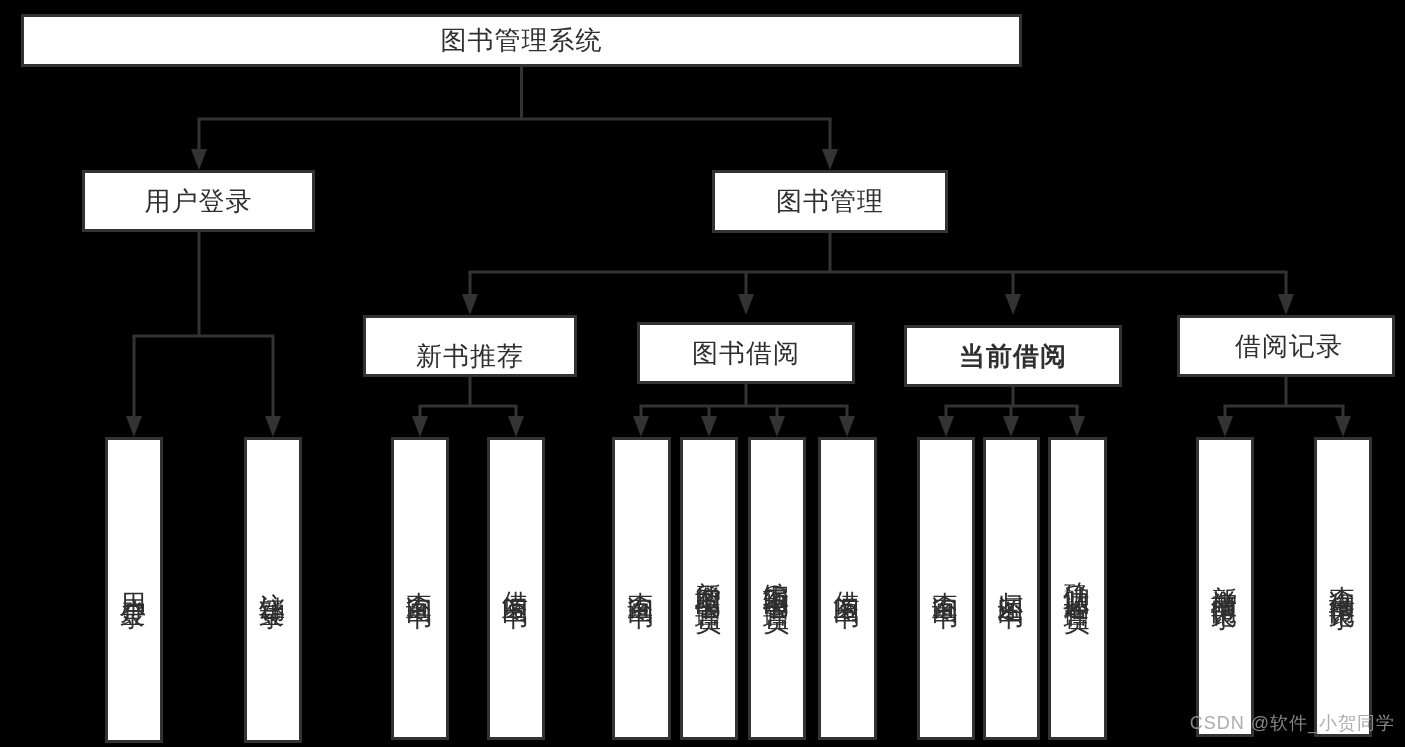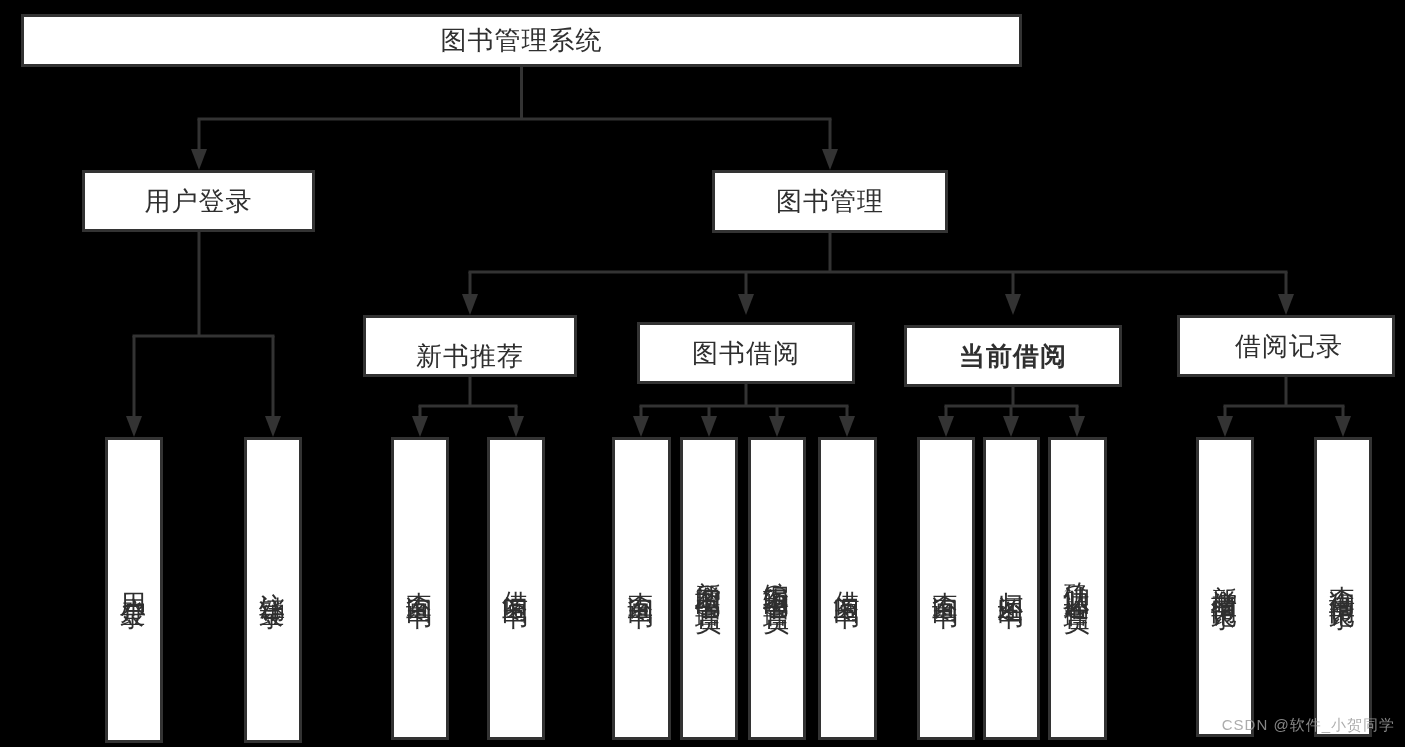--- a/index.html
+++ b/index.html
@@ -32,21 +32,21 @@
     writing-mode: vertical-rl;
     text-orientation: mixed;
     letter-spacing: 4px;
     transform: translateY(-10px);
     white-space: nowrap;
   }
   .watermark {
     position: absolute;
     right: 10px;
     bottom: 12px;
-    font-size: 15px;
+    font-size: 18px;
     color: rgba(158, 158, 158, 0.85);
     letter-spacing: 1px;
     z-index: 3;
     text-align: center;
   }
 </style>
 </head>
 <body>
 
 <div class="canvas">

